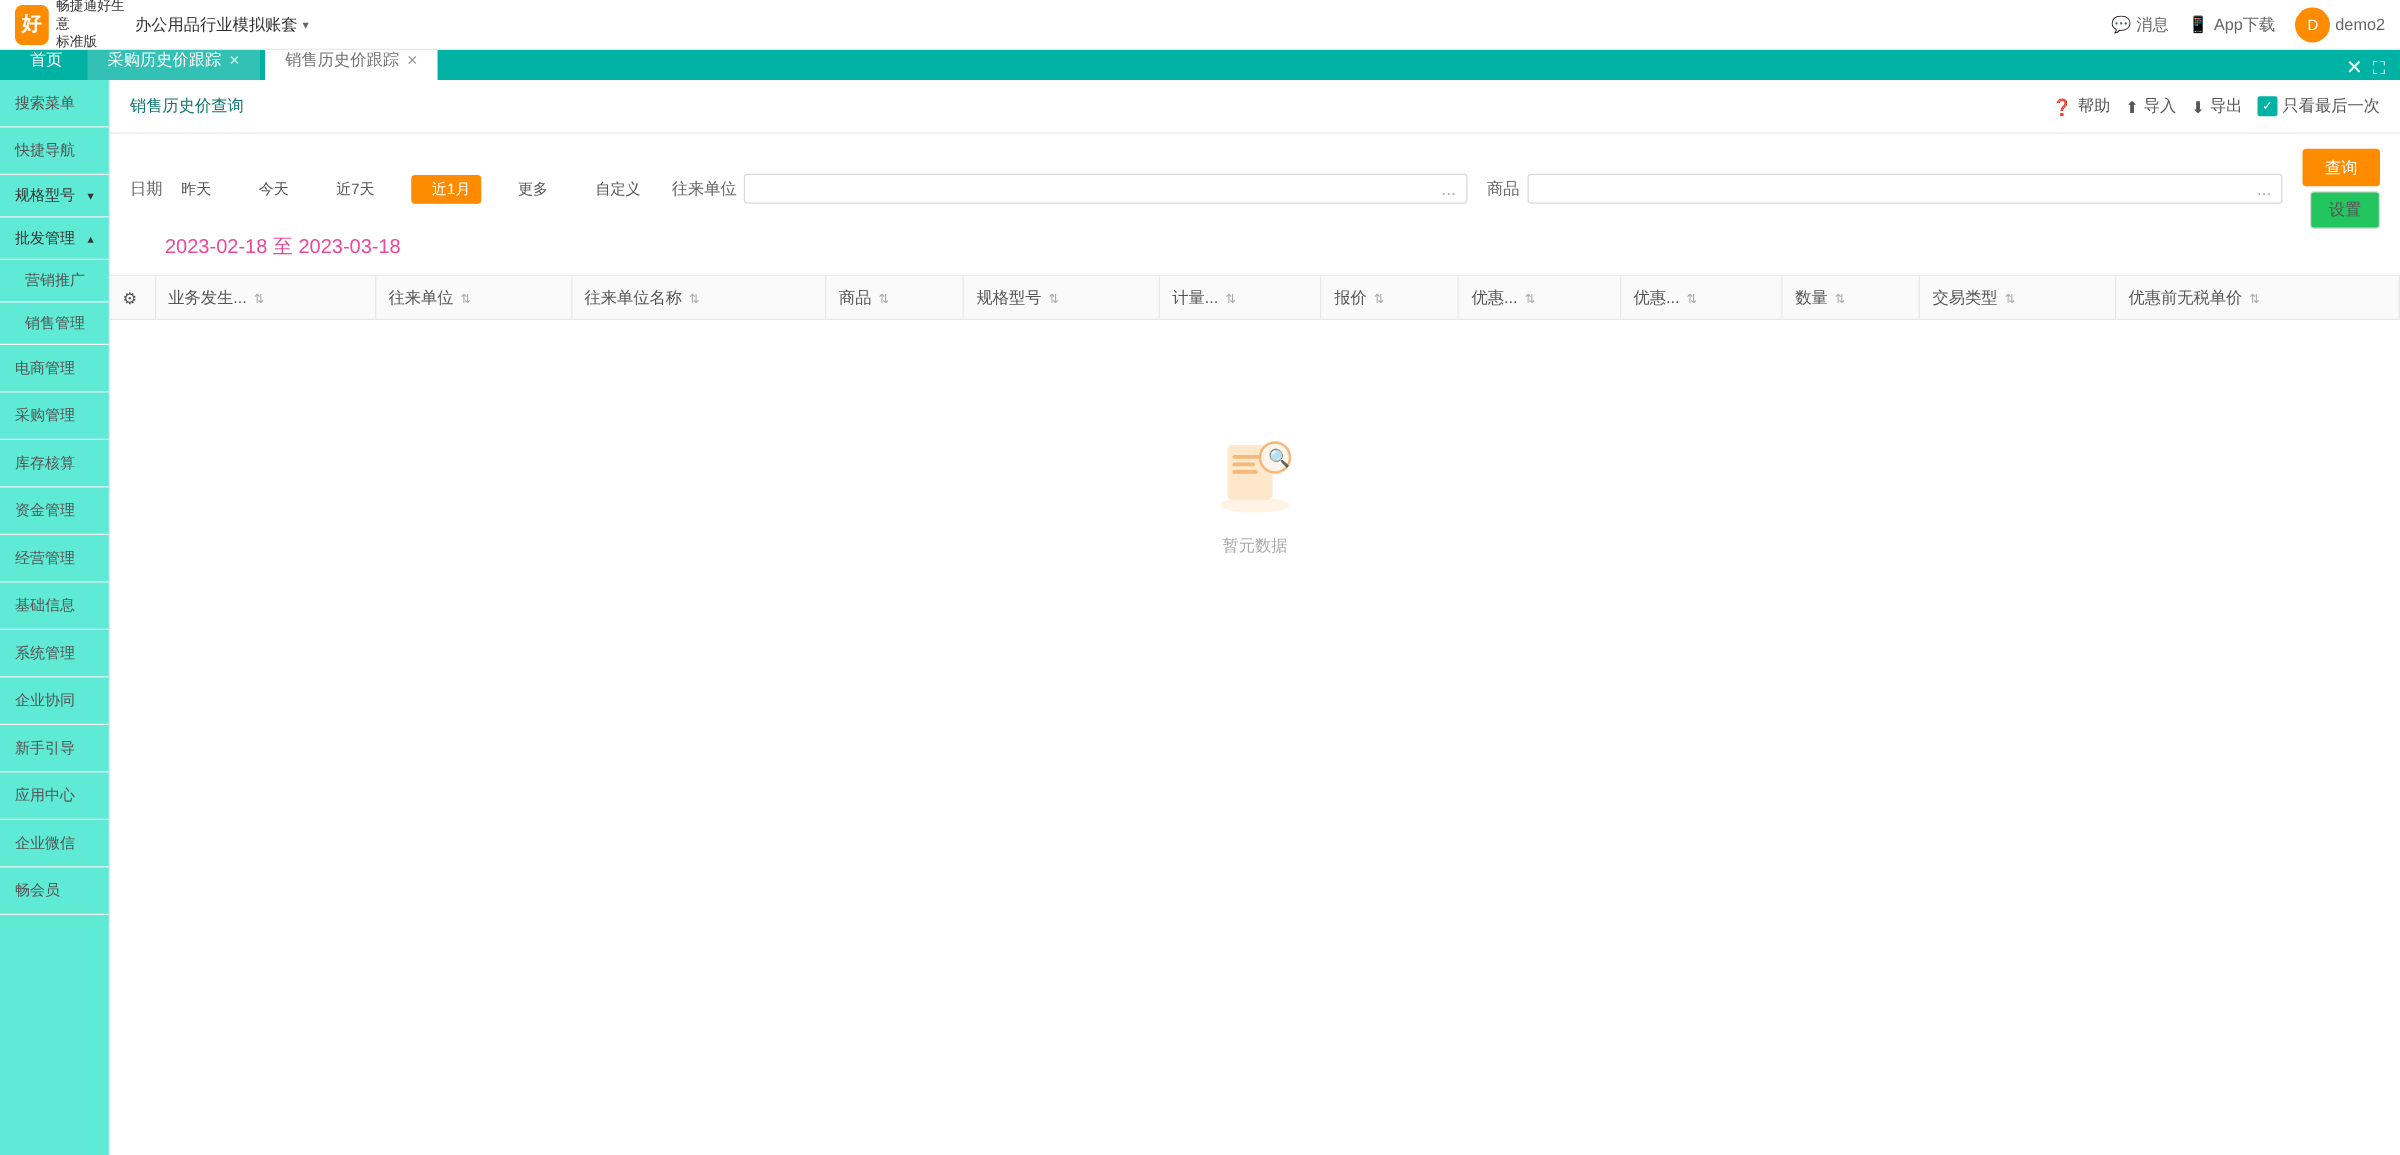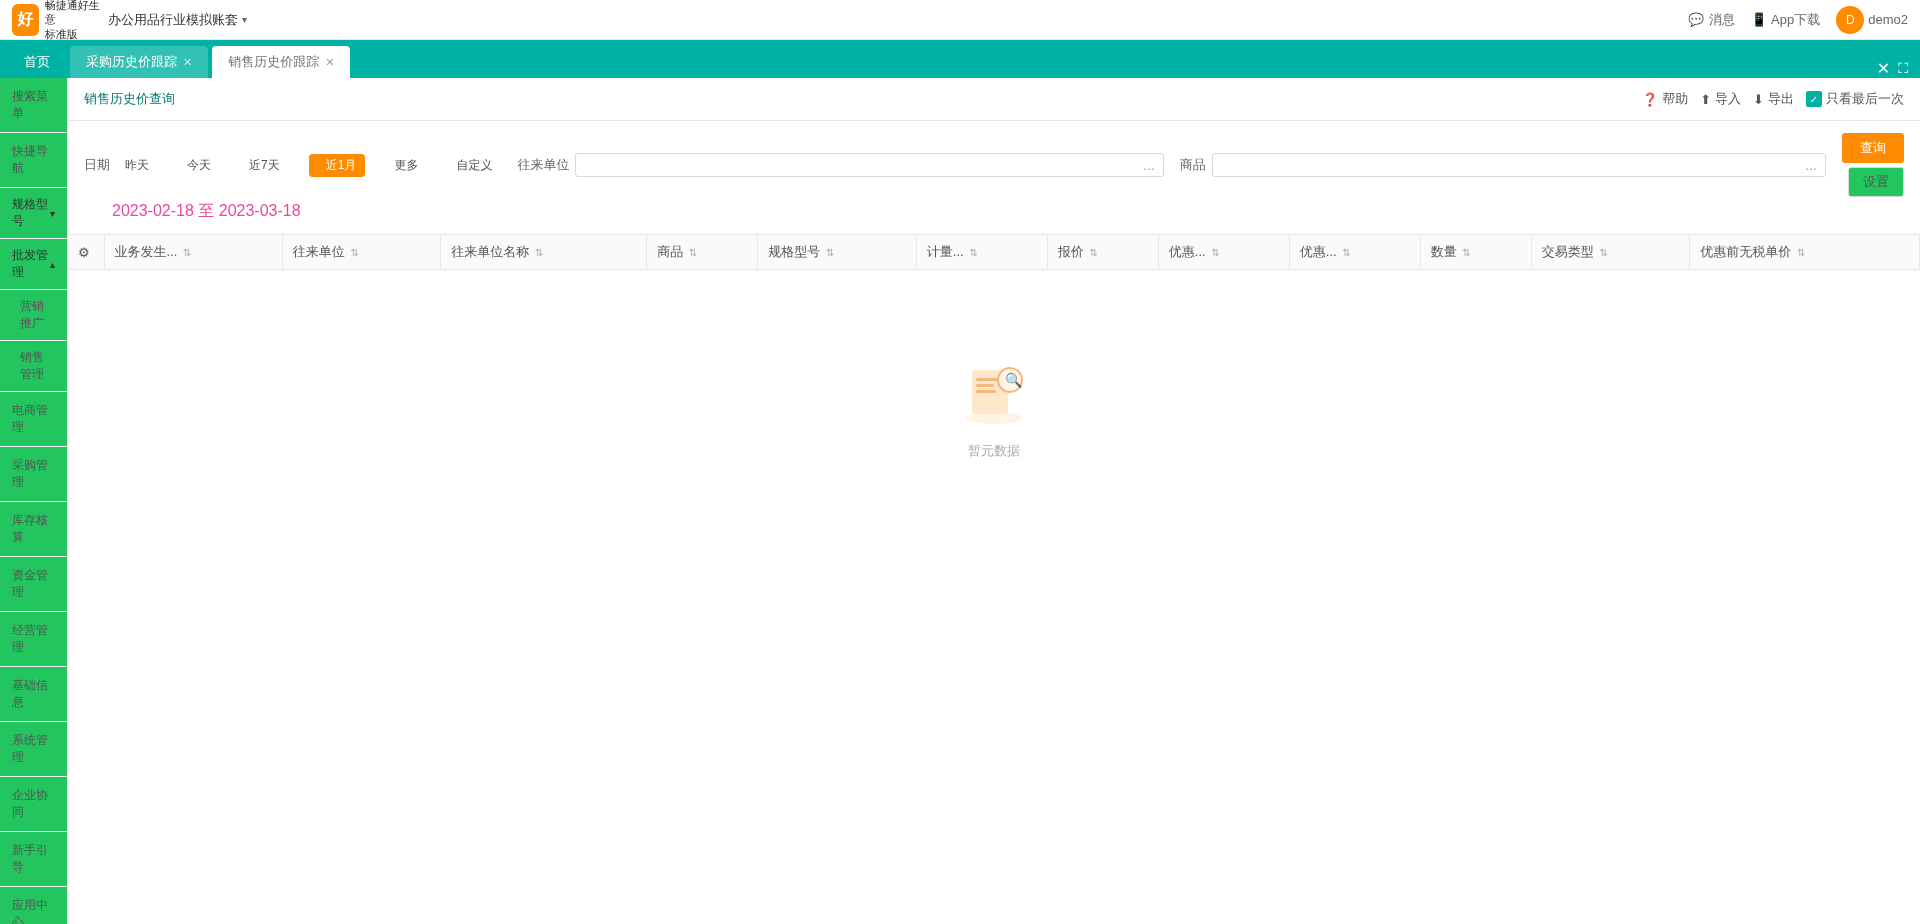--- a/index.html
+++ b/index.html
@@ -21,21 +21,21 @@
     .logo-icon { width: 32px; height: 32px; background: #ff8c00; border-radius: 6px; display: flex; align-items: center; justify-content: center; color: white; font-size: 16px; font-weight: bold; }
     .logo-text { font-size: 11px; color: #333; line-height: 1.3; }
     .app-title-area { display: flex; align-items: center; gap: 4px; color: #333; font-size: 13px; }
     .dropdown-arrow { font-size: 10px; color: #666; }
     .top-bar-right { display: flex; align-items: center; gap: 16px; color: #666; font-size: 13px; }
     .top-right-item { display: flex; align-items: center; gap: 4px; cursor: pointer; }
     .avatar { width: 28px; height: 28px; border-radius: 50%; background: #ff8c00; display: flex; align-items: center; justify-content: center; color: white; font-size: 12px; }
 
     
     .tab-bar {
-      height: 38px;
+      height: 24px;
       background: #00b2a3;
       display: flex;
       align-items: flex-end;
       padding: 0 0 0 0;
     }
     .tab {
       height: 32px;
       padding: 0 16px;
       display: flex;
       align-items: center;
@@ -62,22 +62,22 @@
       color: white;
     }
     .tab-close { font-size: 11px; opacity: 0.7; }
     .tab-bar-actions { margin-left: auto; display: flex; align-items: center; gap: 8px; padding-right: 12px; color: white; font-size: 16px; }
 
     
     .main-layout { display: flex; flex: 1; overflow: hidden; }
 
     
     .sidebar {
-      width: 68px;
-      background: #22c55e;
+      width: 88px;
+      background: #5eead4;
       border-right: 1px solid #e8e8e8;
       display: flex;
       flex-direction: column;
       overflow-y: auto;
       flex-shrink: 0;
     }
     .sidebar-item {
       padding: 10px 4px;
       text-align: center;
       cursor: pointer;

